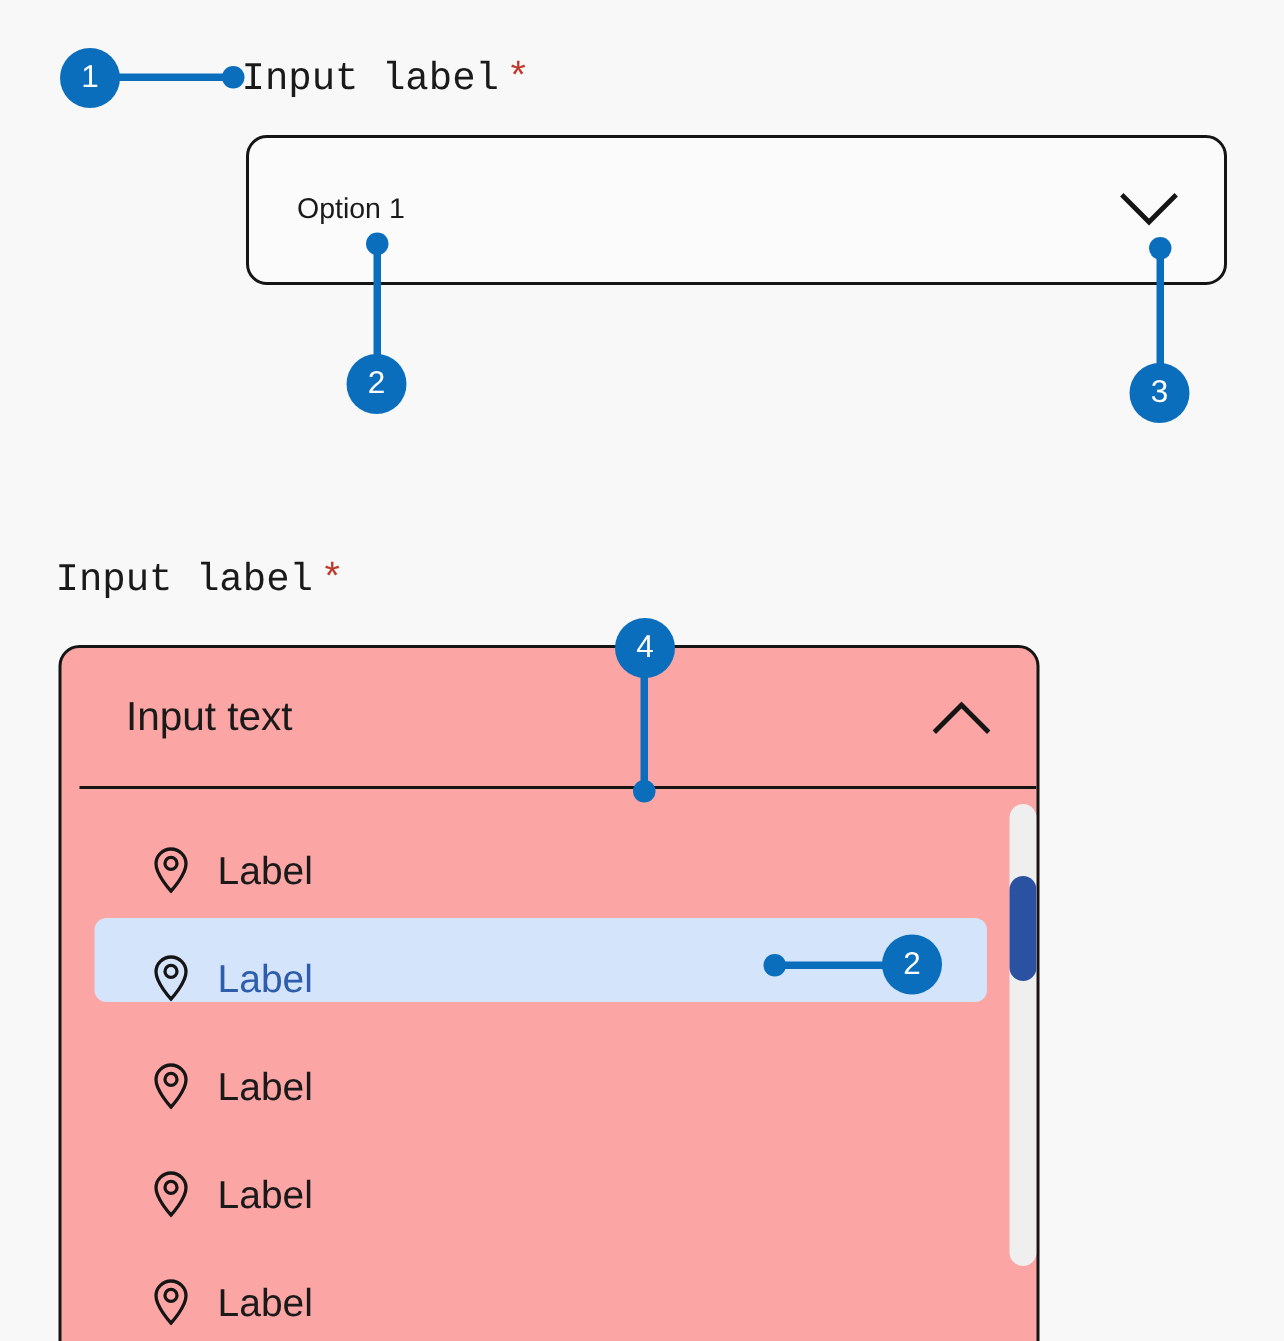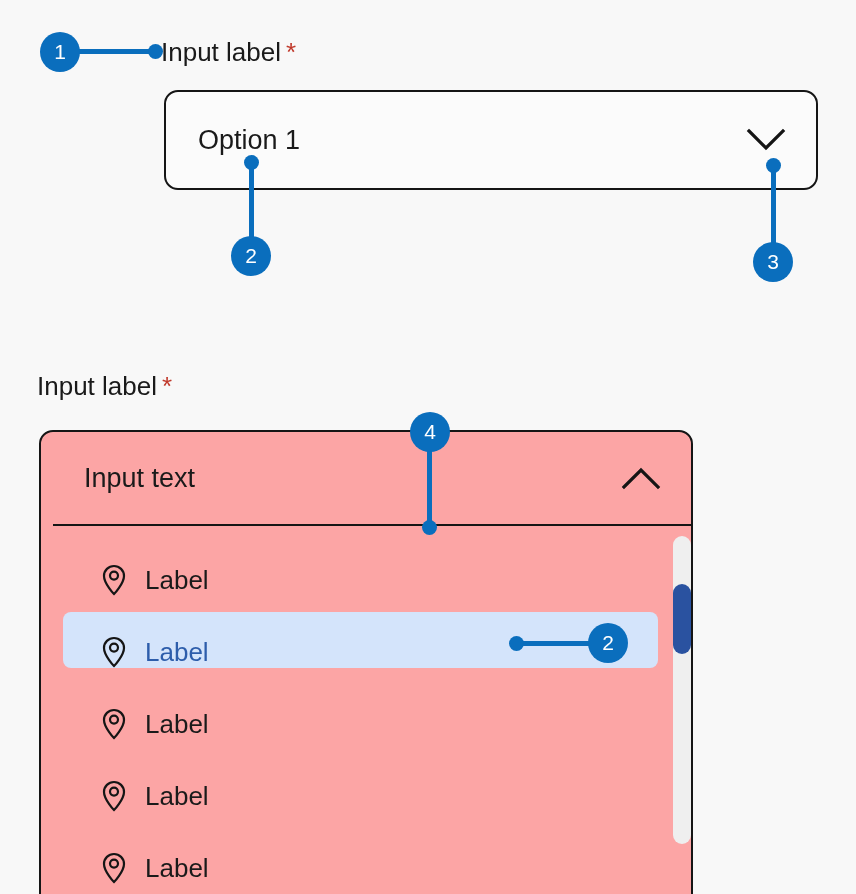--- a/index.html
+++ b/index.html
@@ -52,20 +52,21 @@
     z-index: 28;
   }
 
   
   .field-label {
     position: absolute;
     font-size: 26px;
     color: #1a1a1a;
     white-space: nowrap;
     z-index: 20;
+    font-family: Liberation Mono, monospace;
   }
   .req-star {
     color: #c0392b;
     font-size: 26px;
     margin-left: 5px;
   }
 
   
   .select-closed {
     position: absolute;
@@ -77,21 +78,21 @@
     border-radius: 14px;
     background: #fbfbfb;
     box-sizing: border-box;
     z-index: 10;
   }
   .select-closed .value {
     position: absolute;
     left: 32px;
     top: 50%;
     transform: translateY(-50%);
-    font-size: 27px;
+    font-size: 19px;
     color: #1a1a1a;
   }
   .chev {
     position: absolute;
     right: 30px;
     top: 50%;
     transform: translateY(-50%);
     width: 40px;
     height: 24px;
   }

